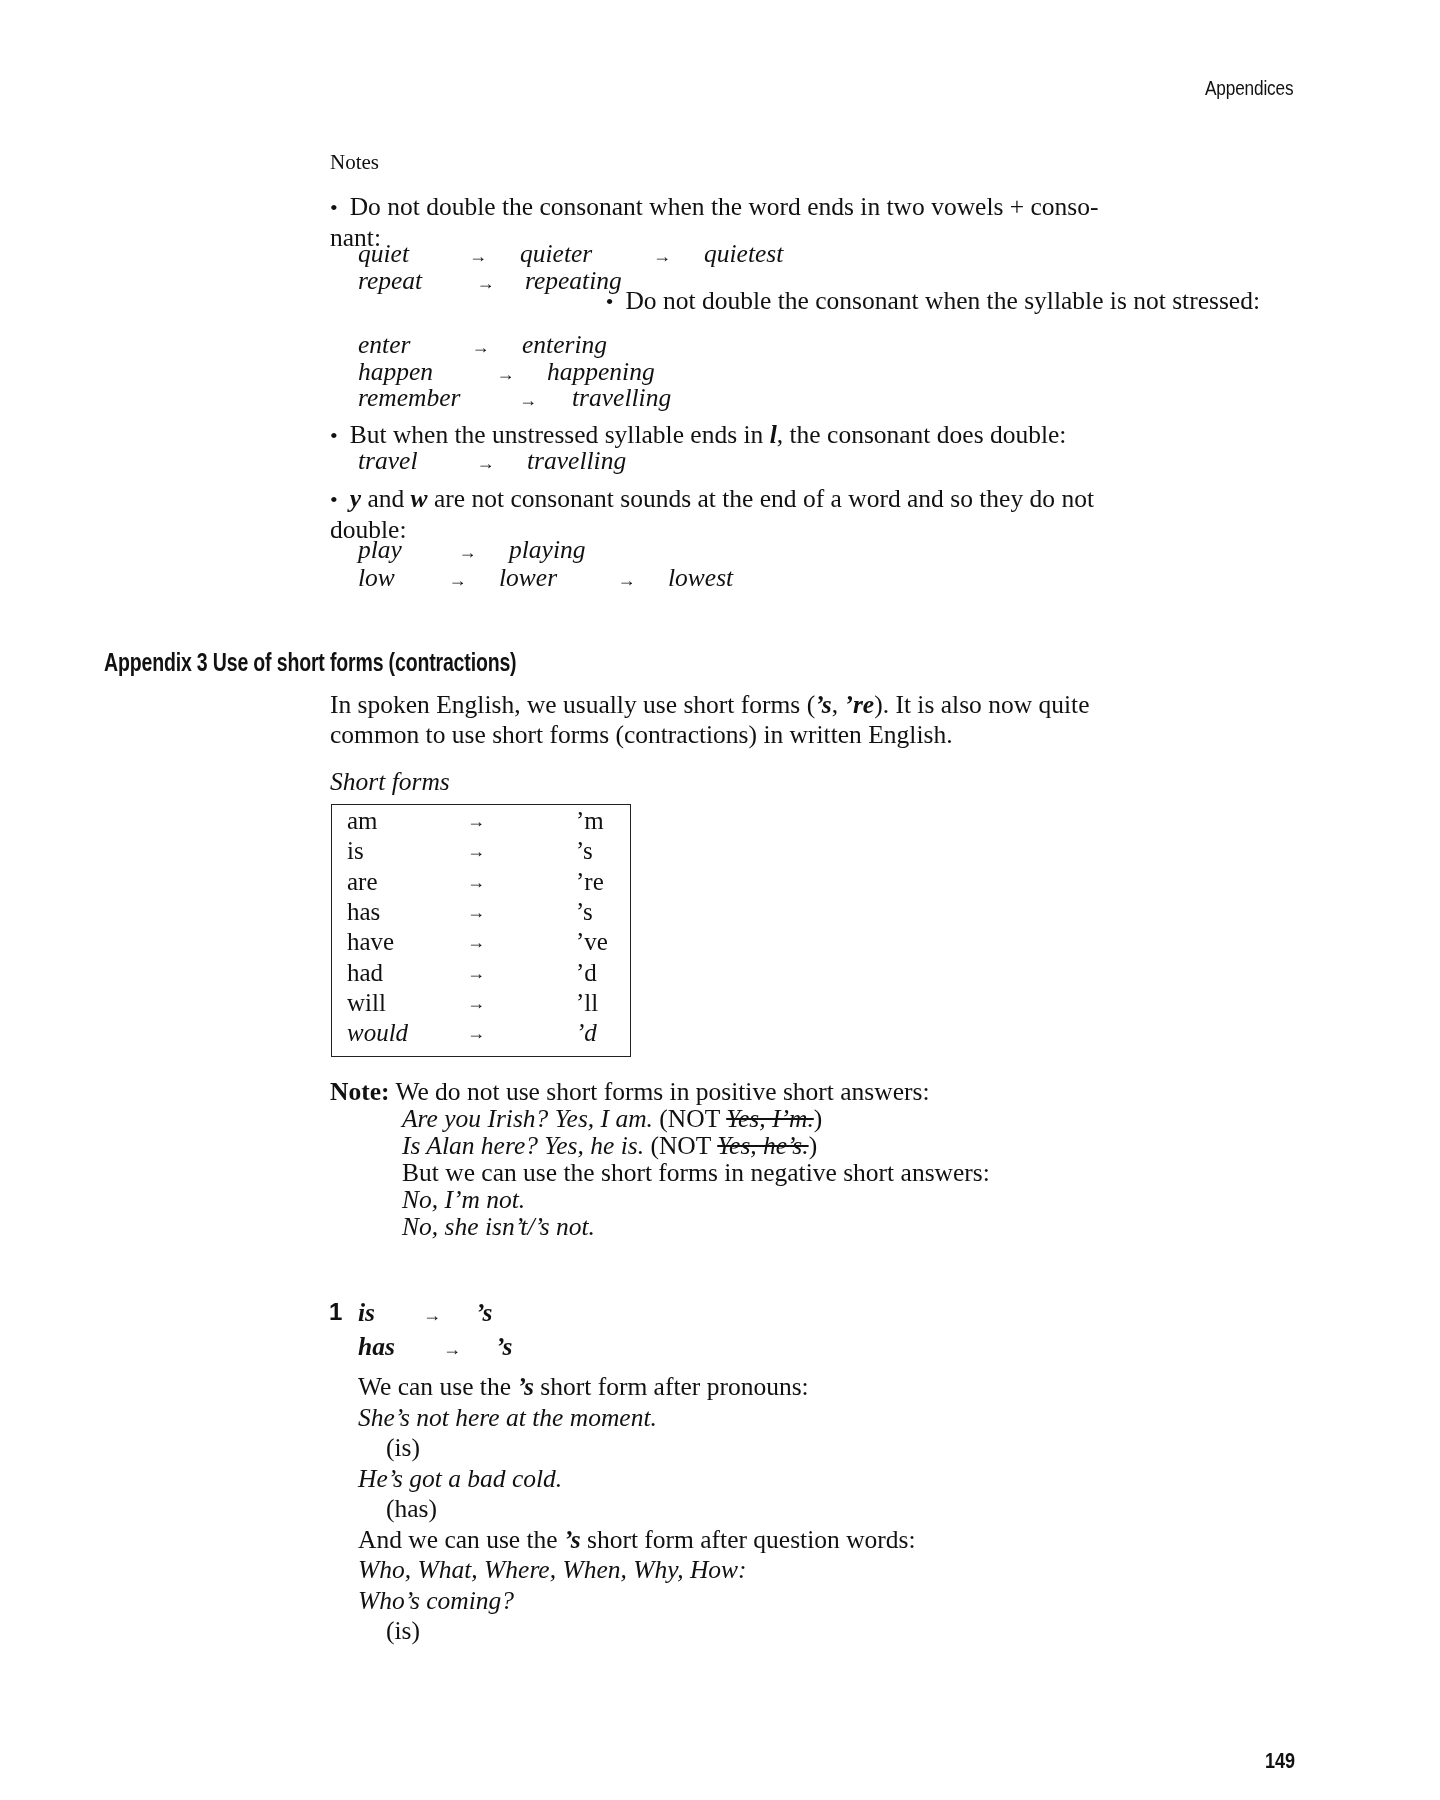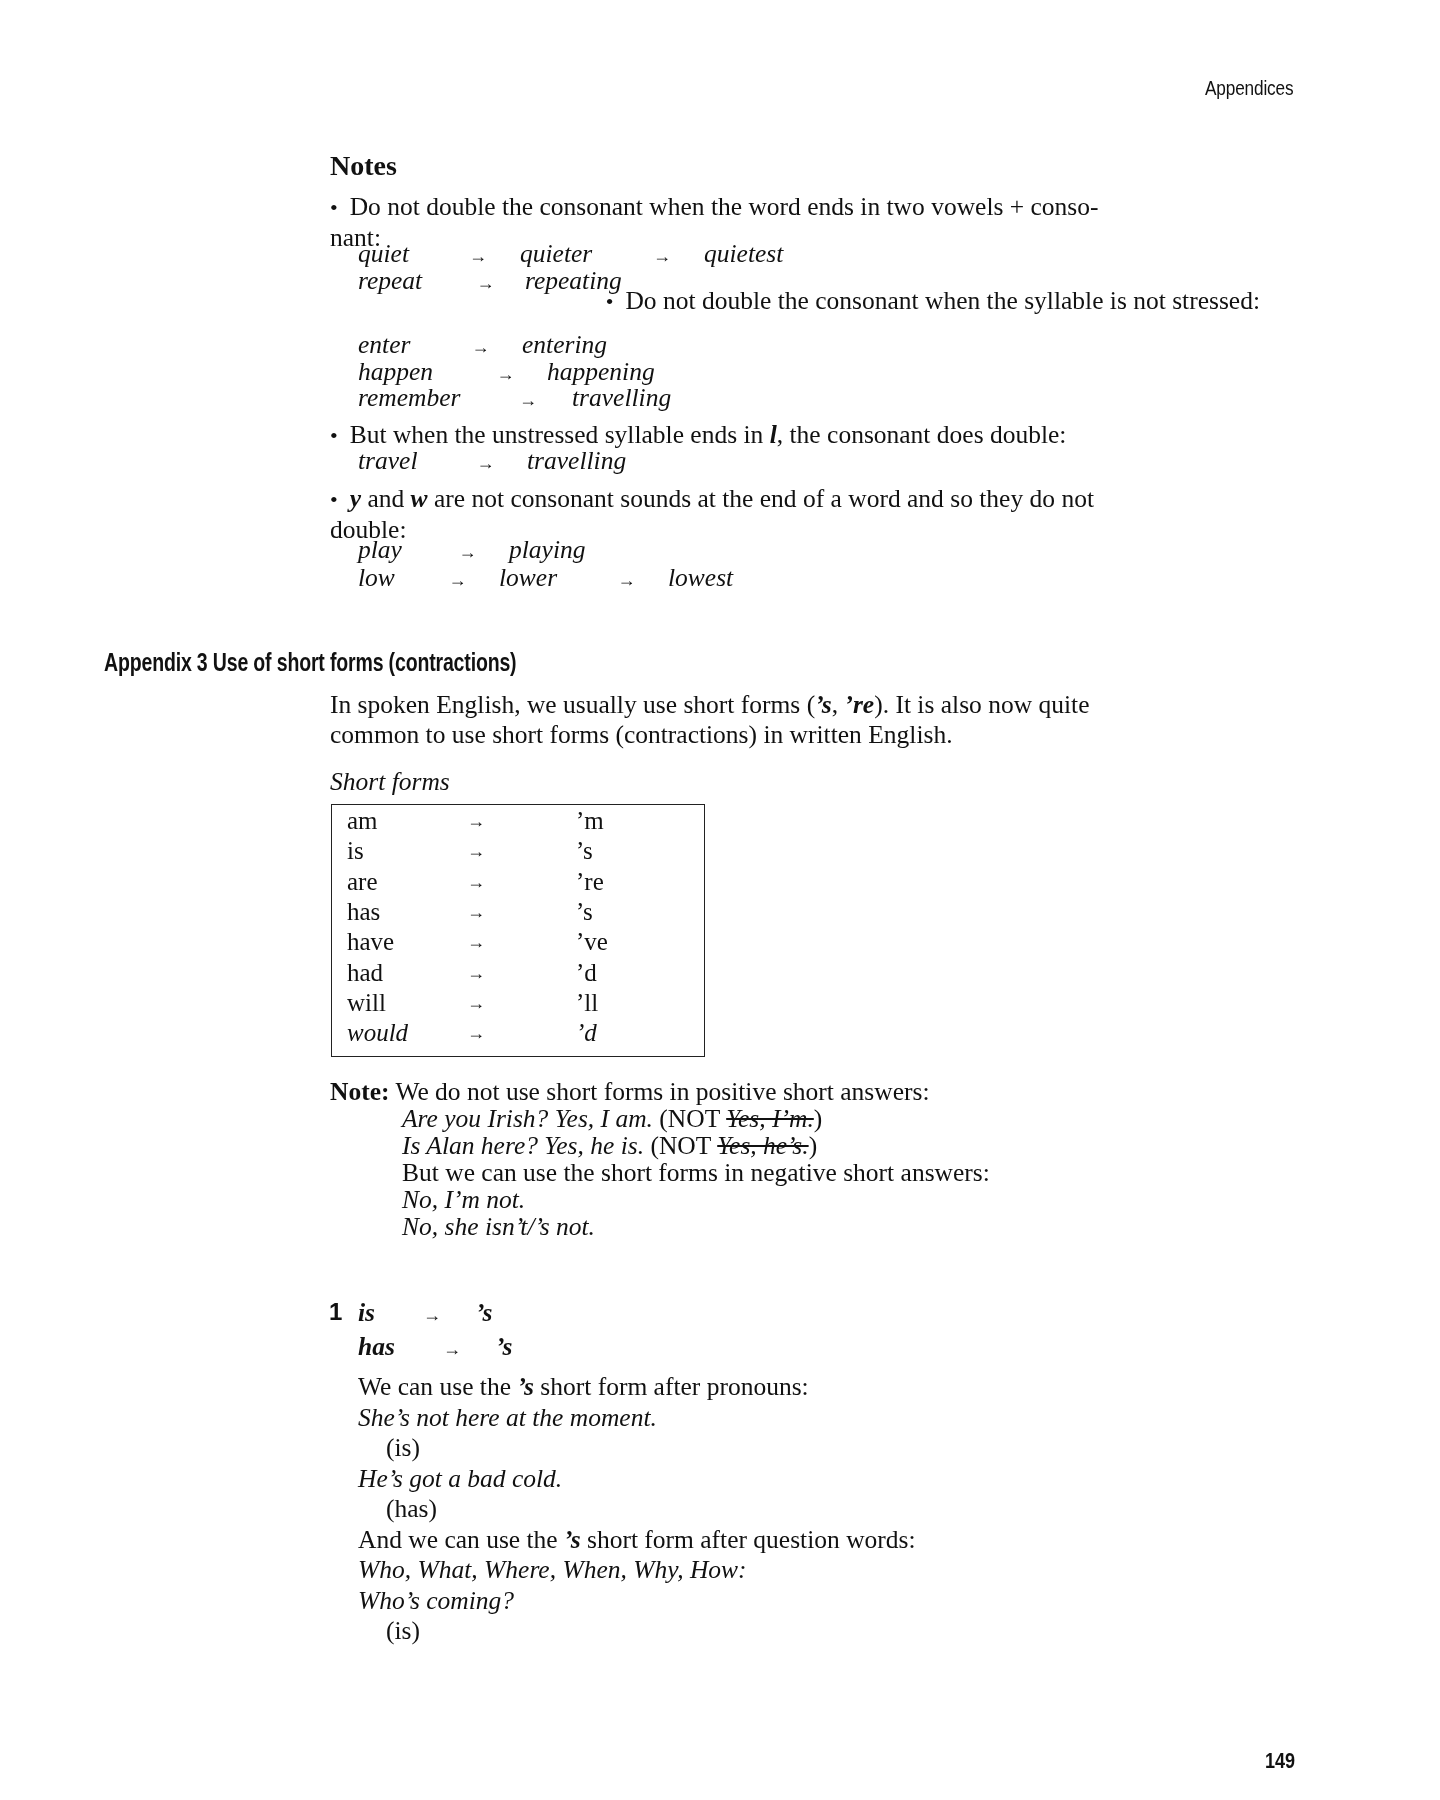--- a/index.html
+++ b/index.html
@@ -1,28 +1,28 @@
 <!DOCTYPE html>
 <html><head>
 <meta charset="utf-8">
 <style>
   html, body { margin: 0; padding: 0; background: #ffffff; }
   body { width: 1440px; height: 1800px; position: relative; overflow: hidden; color: #111; }
   .sans { font-family: "Liberation Sans", "DejaVu Sans", sans-serif; }
   .abs { position: absolute; }
   .running-head { top: 76px; left: 1205px; font-size: 21px; transform: scaleX(0.82); transform-origin: left top; letter-spacing: -0.2px; }
   .page-num { top: 1748px; left: 1265px; font-size: 22px; font-weight: bold; transform: scaleX(0.82); transform-origin: left top; }
-  .notes-title { top: 150px; left: 330px; font-size: 28px; font-weight: bold; font-family: "Liberation Serif", serif; }
+  .notes-title { top: 150px; left: 330px; font-size: 21px; font-weight: normal; font-family: "Liberation Serif", serif; }
   .para { font-family: "Liberation Serif", serif; font-size: 25.5px; line-height: 30px; }
   .ex { font-family: "Liberation Serif", serif; font-style: italic; font-size: 25.5px; line-height: 27px; }
   .ex .w1 { display: inline-block; }
   .arrow { font-style: normal; font-size: 18px; display: inline-block; text-align: center; }
   .bullet::before { content: "\2022"; margin-right: 12px; font-size: 22px; }
   .appx-head { top: 648px; left: 104px; font-size: 25px; font-weight: bold; transform: scaleX(0.78); transform-origin: left top; letter-spacing: -0.2px; white-space: nowrap; }
-  .tbl { position: absolute; top: 804px; left: 331px; width: 374px; height: 253px; border: 1.5px solid #222; box-sizing: border-box; }
+  .tbl { position: absolute; top: 804px; left: 331px; width: 300px; height: 253px; border: 1.5px solid #222; box-sizing: border-box; }
   .tbl-row { position: absolute; left: 0; height: 30px; width: 100%; font-family: "Liberation Serif", serif; font-size: 25px; }
   .tbl-row span { position: absolute; top: 0; }
   .strike { text-decoration: line-through; text-decoration-thickness: 2px; }
   b.bi { font-weight: bold; }
 </style>
 </head>
 <body>
 
 <div class="abs sans running-head">Appendices</div>
 <div class="abs sans page-num">149</div>

